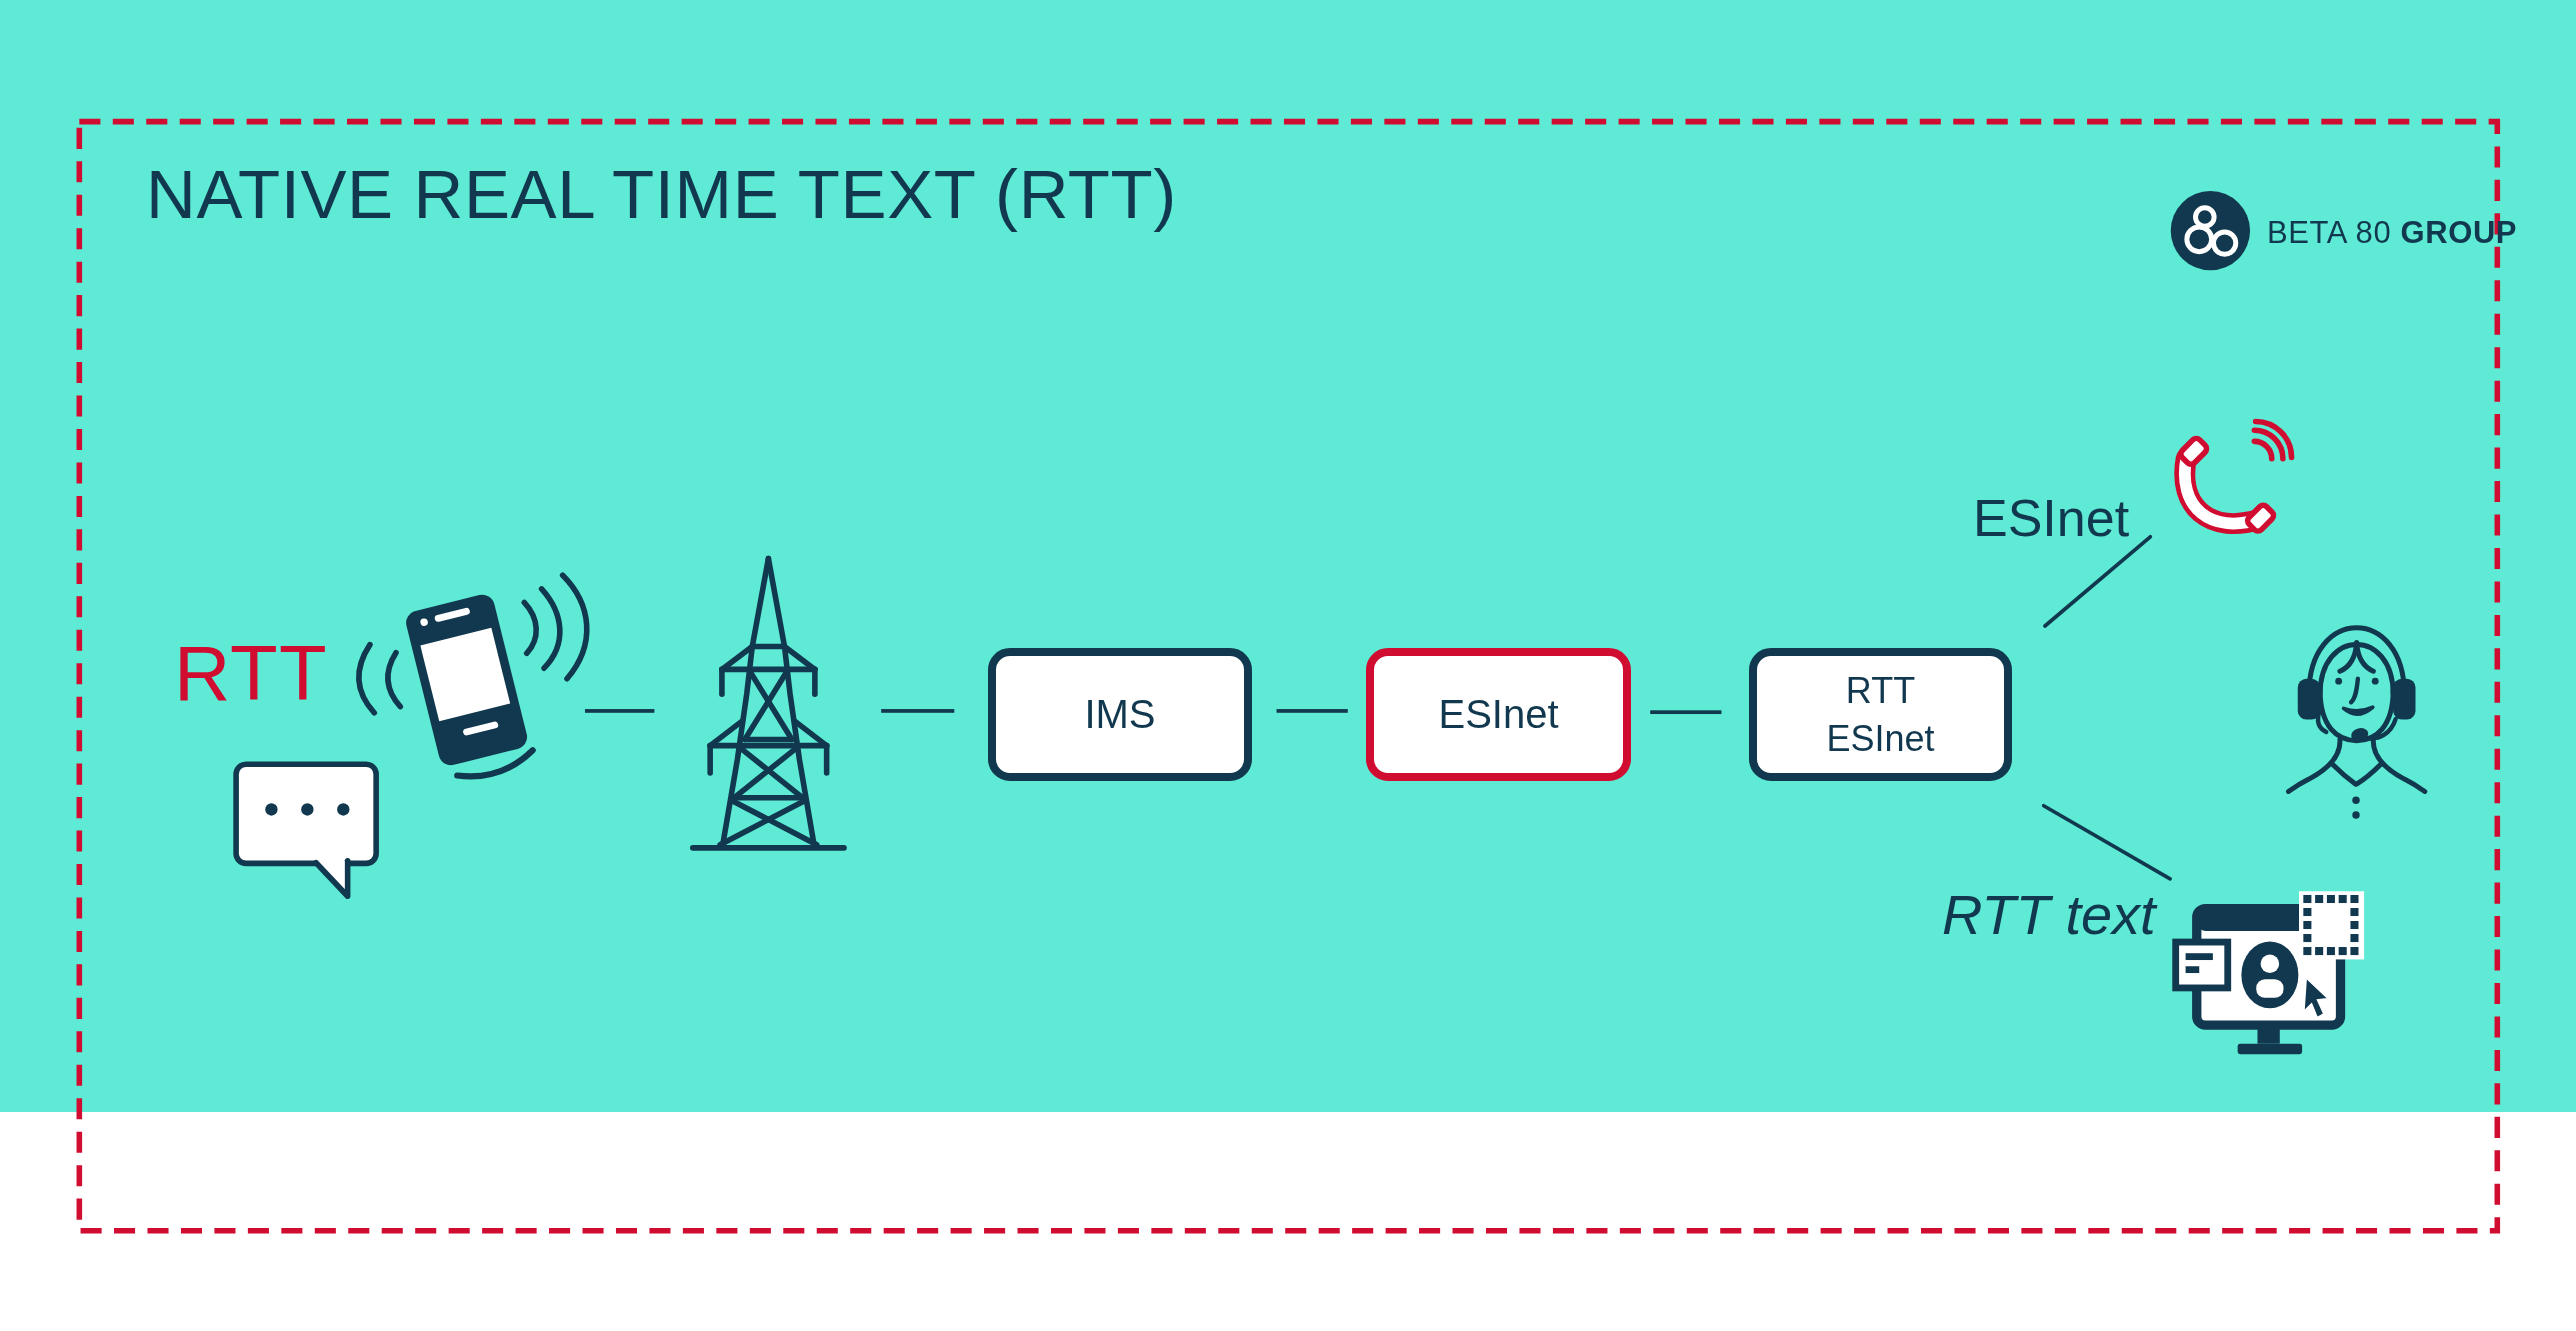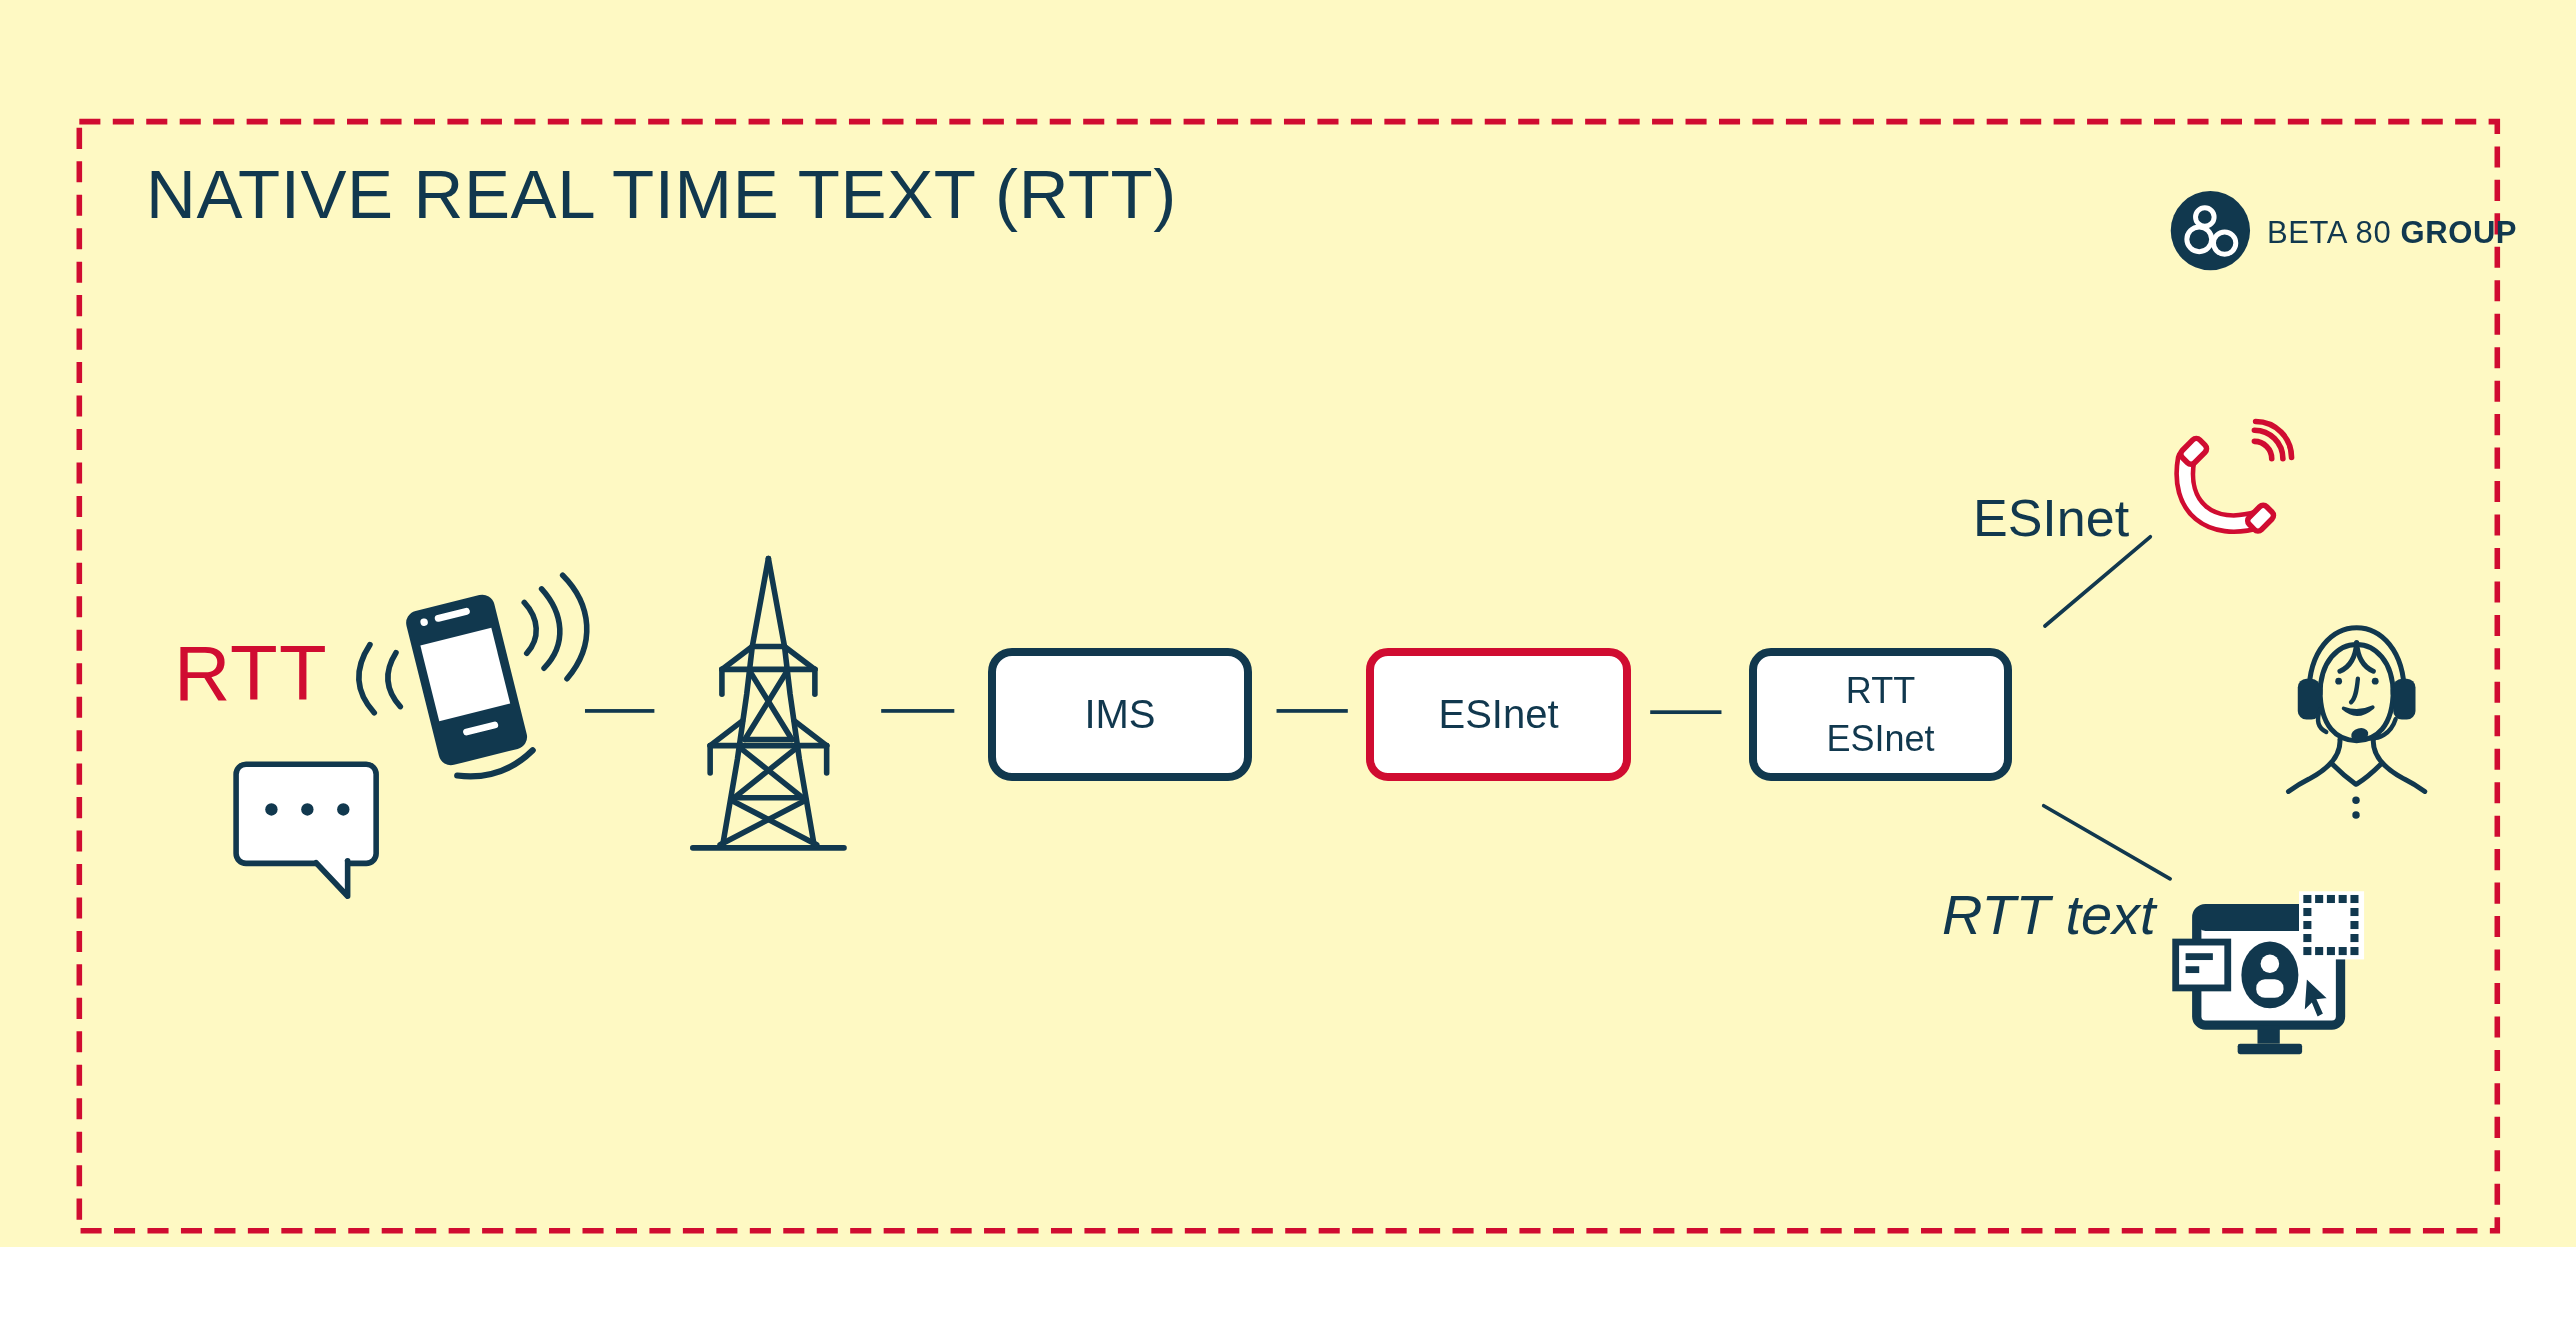--- a/index.html
+++ b/index.html
@@ -2,33 +2,33 @@
 <html style="font-size:10px"><head>
 <meta charset="utf-8">
 <style>
   :root{
     --navy:#11384e;
     --red:#d00c31;
   }
   html,body{margin:0;padding:0;background:#ffffff;}
   body{width:2576px;height:1332px;overflow:hidden;
        font-family:"Liberation Sans", sans-serif;color:var(--navy);}
-  .canvas{position:relative;width:2576px;height:1247px;background:#fef9c3;}
+  .canvas{position:relative;width:2576px;height:1112px;background:#5eead4;}
   svg.art{position:absolute;left:0;top:0;overflow:visible;}
   .abs{position:absolute;}
   .title{left:146px;top:155px;font-size:69px;font-weight:300;letter-spacing:0.6px;color:var(--navy);white-space:nowrap;}
   .rtt-label{left:174px;top:628px;font-size:78px;font-weight:300;color:var(--red);letter-spacing:1.2px;}
   .voice-label{left:1973px;top:488px;font-size:52px;font-weight:300;color:var(--navy);}
   .rtt-text-label{left:1942px;top:882px;font-size:56px;font-weight:300;color:var(--navy);white-space:nowrap;font-style:italic;}
   .node{position:absolute;top:648px;height:133px;box-sizing:border-box;background:#fff;
         border:8.7px solid var(--navy);border-radius:22px;display:flex;align-items:center;
         justify-content:center;font-size:40px;font-weight:300;color:var(--navy);text-align:center;}
   .node.red{border-color:var(--red);}
   .node.two-line{font-size:36px;line-height:1.32;}
-  .node-ims{left:988px;width:264px;border-radius:24px;}
+  .node-ims{left:988px;width:264px;}
   .node-esinet{left:1366px;width:265px;}
   .node-gateway{left:1749px;width:263px;}
   .logo-text{left:2267px;top:215px;font-size:31px;color:var(--navy);letter-spacing:0.6px;white-space:nowrap;}
   .logo-text .bold{font-weight:700;}
 </style>
 </head>
 <body>
 
 <div class="canvas">
 

